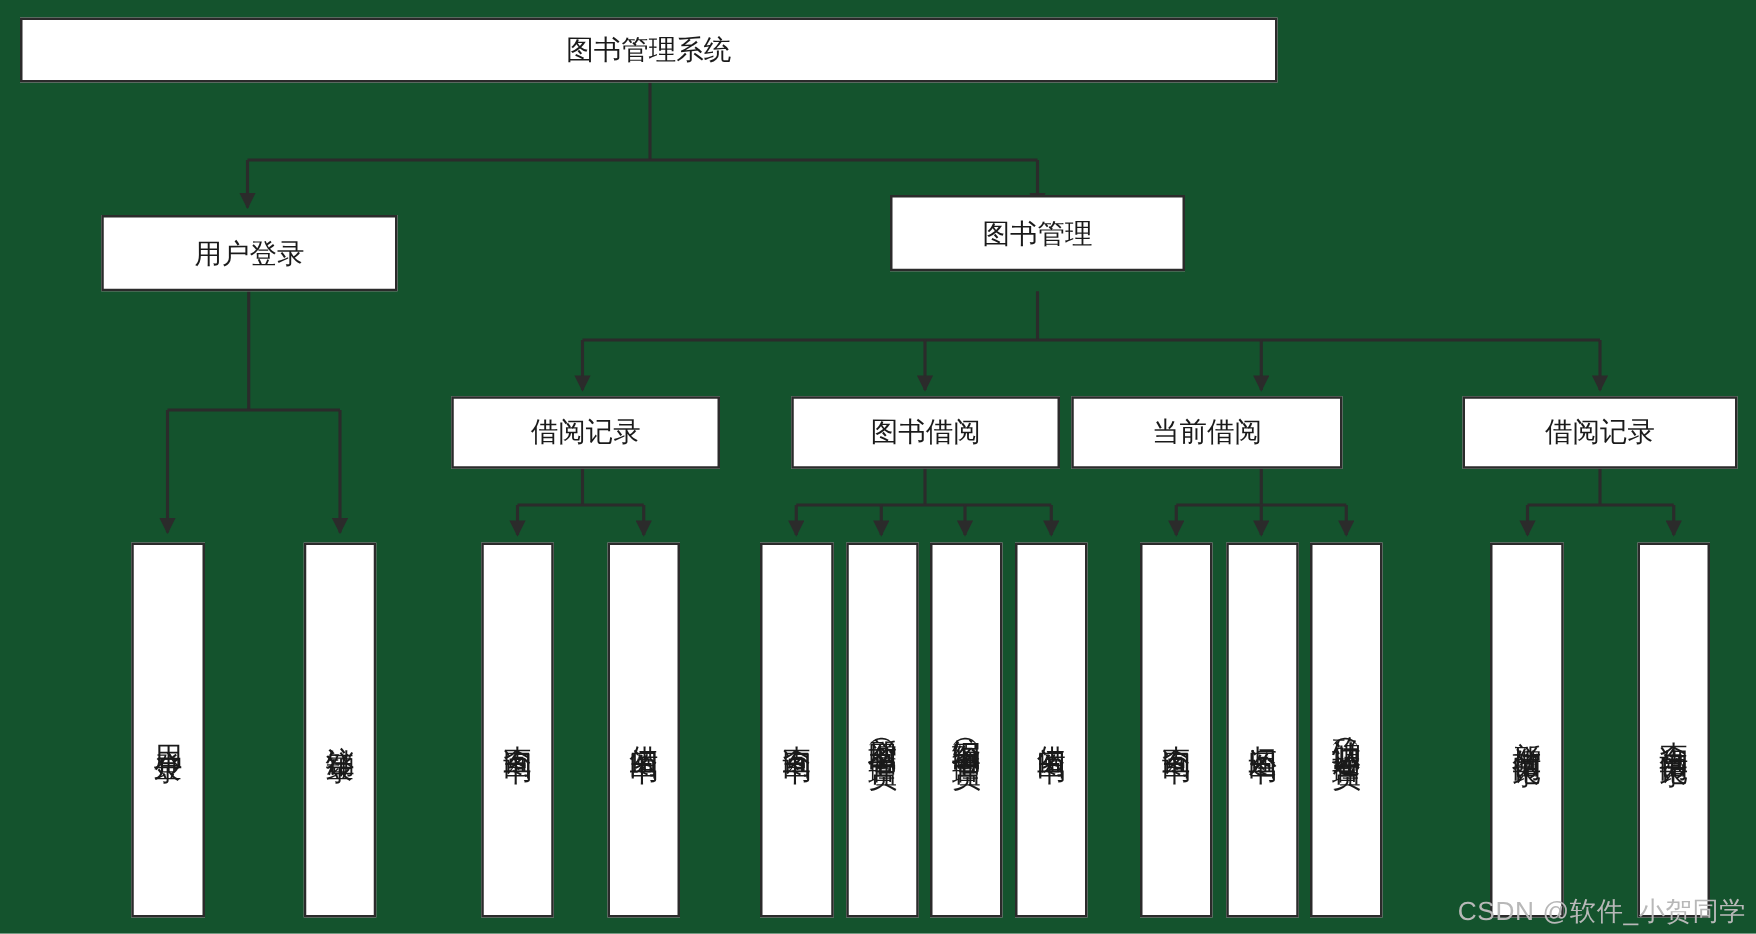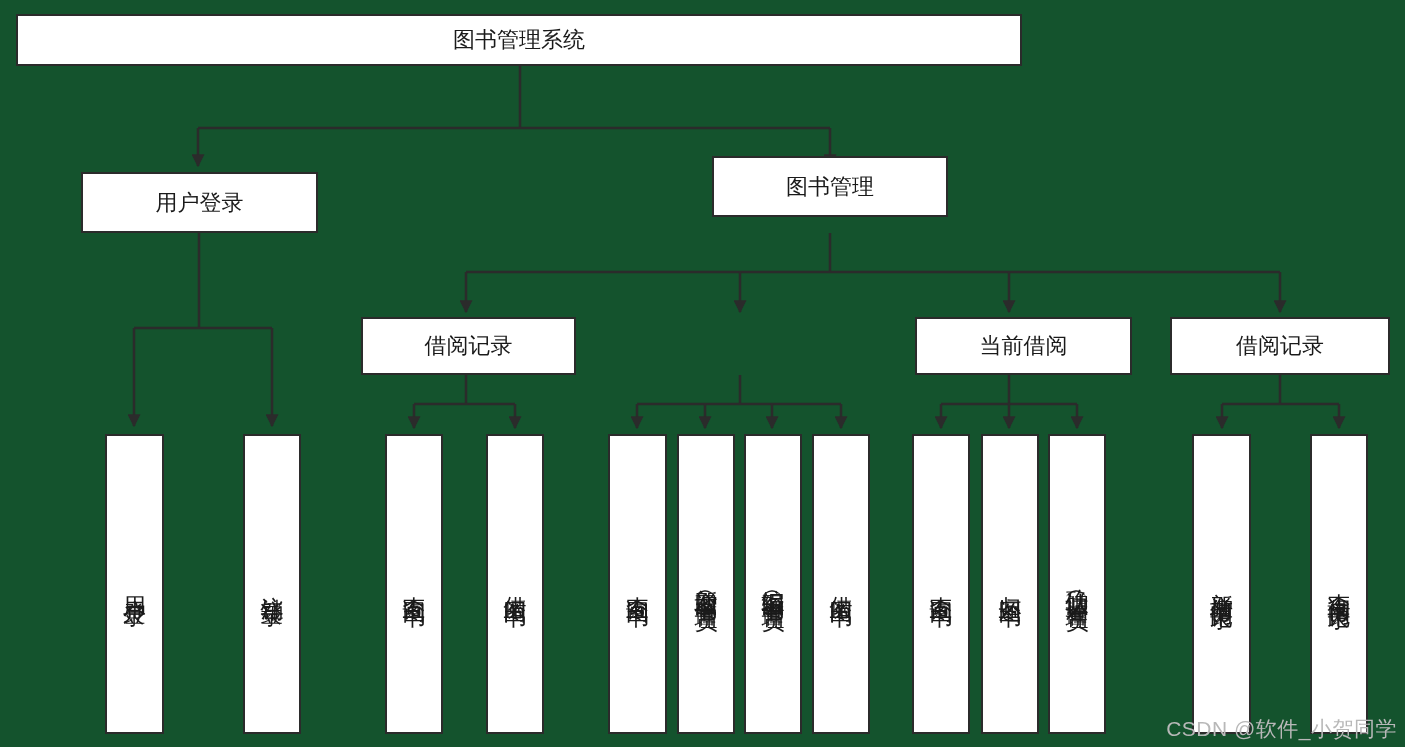--- a/index.html
+++ b/index.html
@@ -127,21 +127,24 @@
   <div class="node h" style="left:81px; top:172px; width:237px; height:61px;">
     <span class="label">用户登录</span>
   </div>
   <div class="node h" style="left:712px; top:156px; width:236px; height:61px;">
     <span class="label">图书管理</span>
   </div>
 
   <div class="node h" style="left:361px; top:317px; width:215px; height:58px;">
     <span class="label">借阅记录</span>
   </div>
-  <div class="node h" style="left:915px; top:317px; width:217px; height:58px;">
+  <div class="node h" style="left:633px; top:317px; width:215px; height:58px;">
+    <span class="label">图书借阅</span>
+  </div>
+  <div class="node h" style="left:857px; top:317px; width:217px; height:58px;">
     <span class="label">当前借阅</span>
   </div>
   <div class="node h" style="left:1170px; top:317px; width:220px; height:58px;align-items:center;">
     <span class="label">借阅记录</span>
   </div>
 
   <div class="node v" style="left:105px; top:434px; width:59px; height:300px;">
     <span class="label">用户登录</span>
   </div>
   <div class="node v" style="left:243px; top:434px; width:58px; height:300px;">

